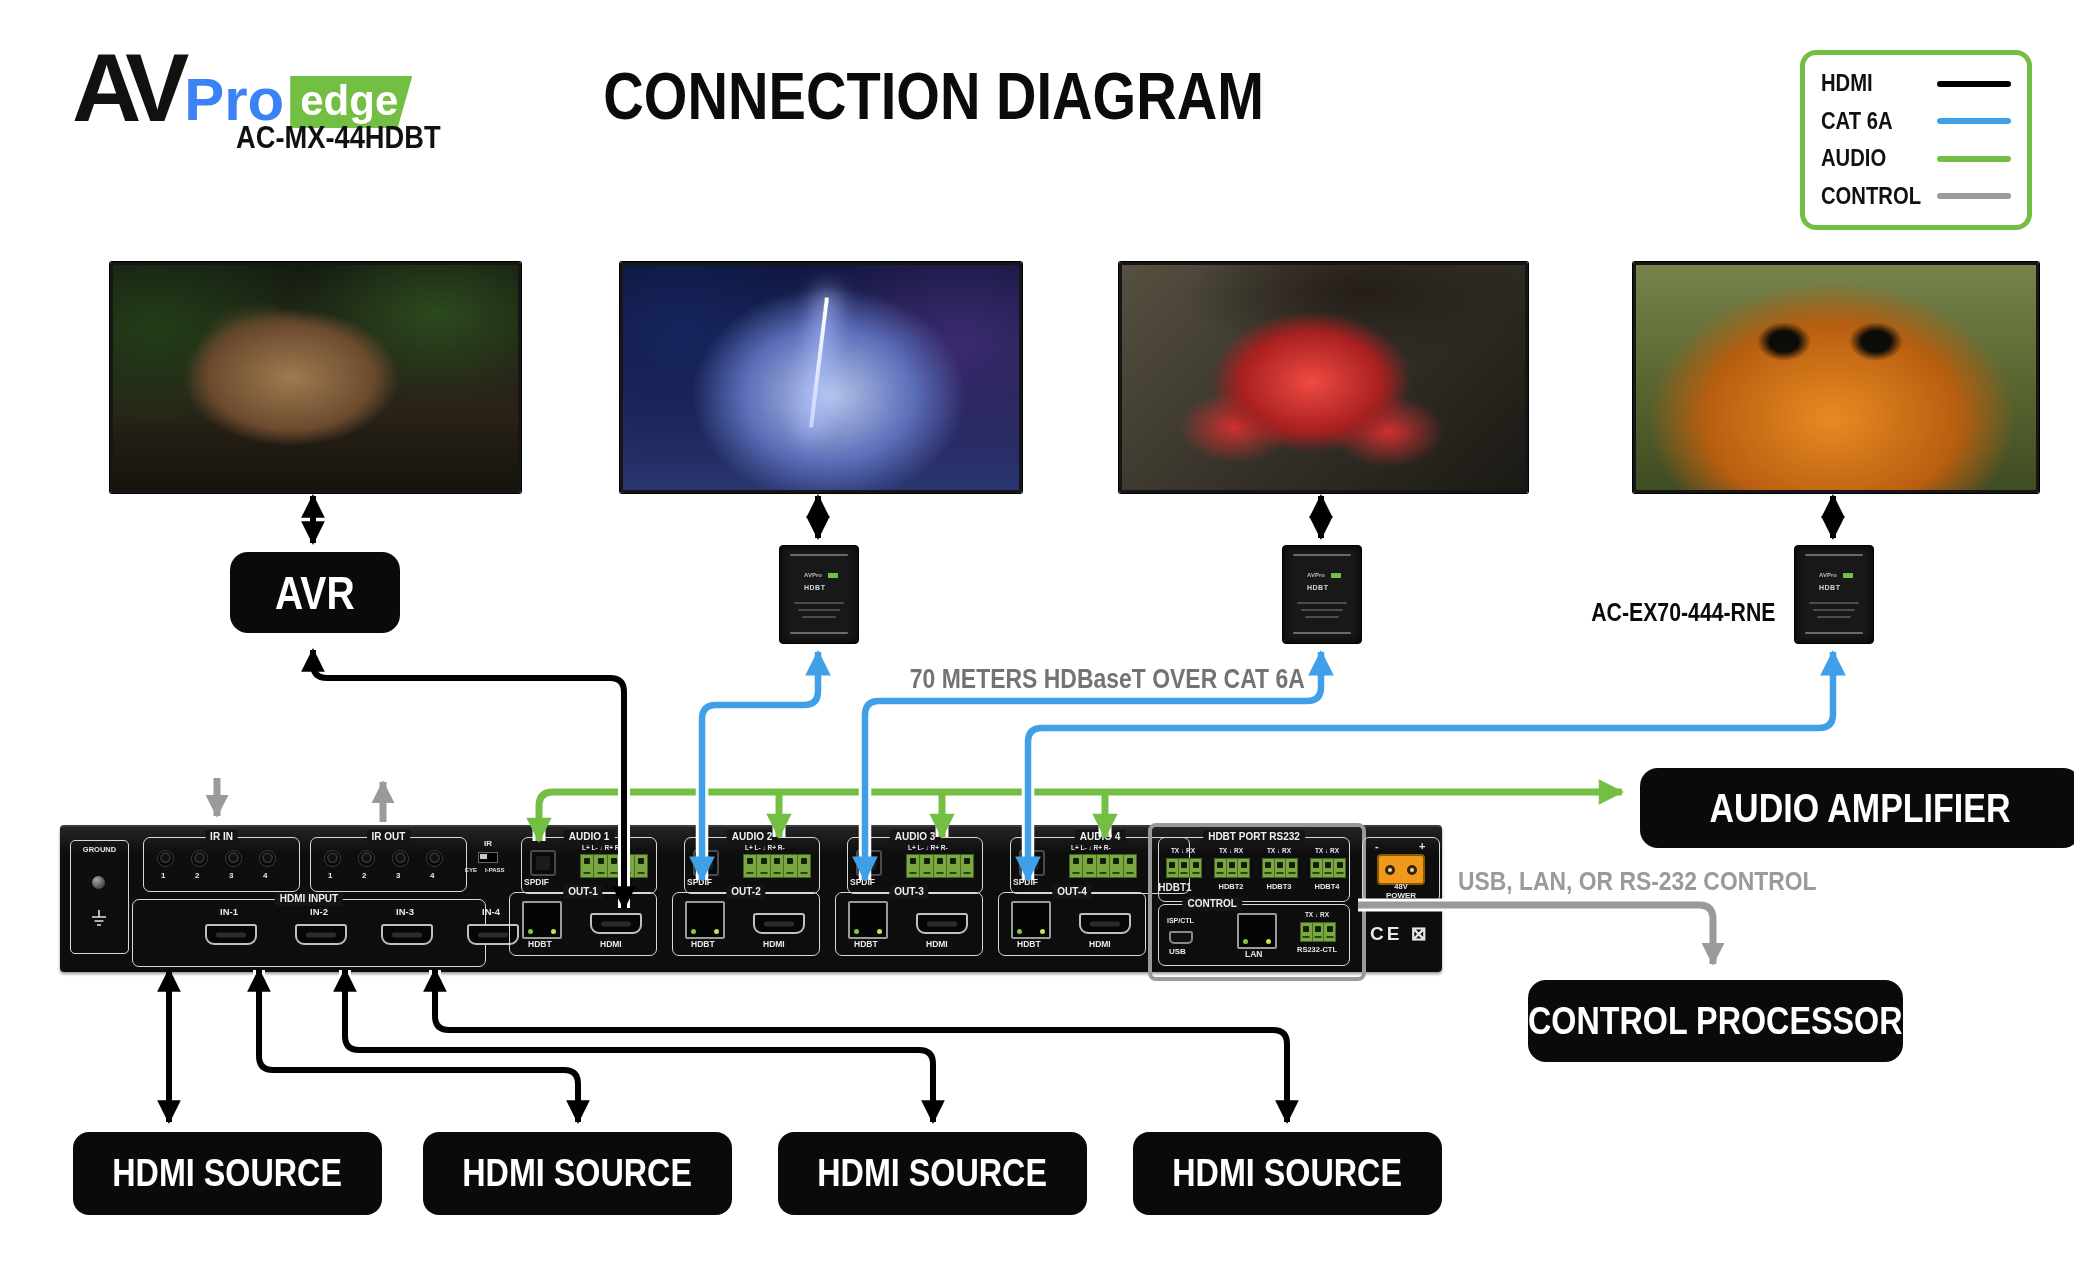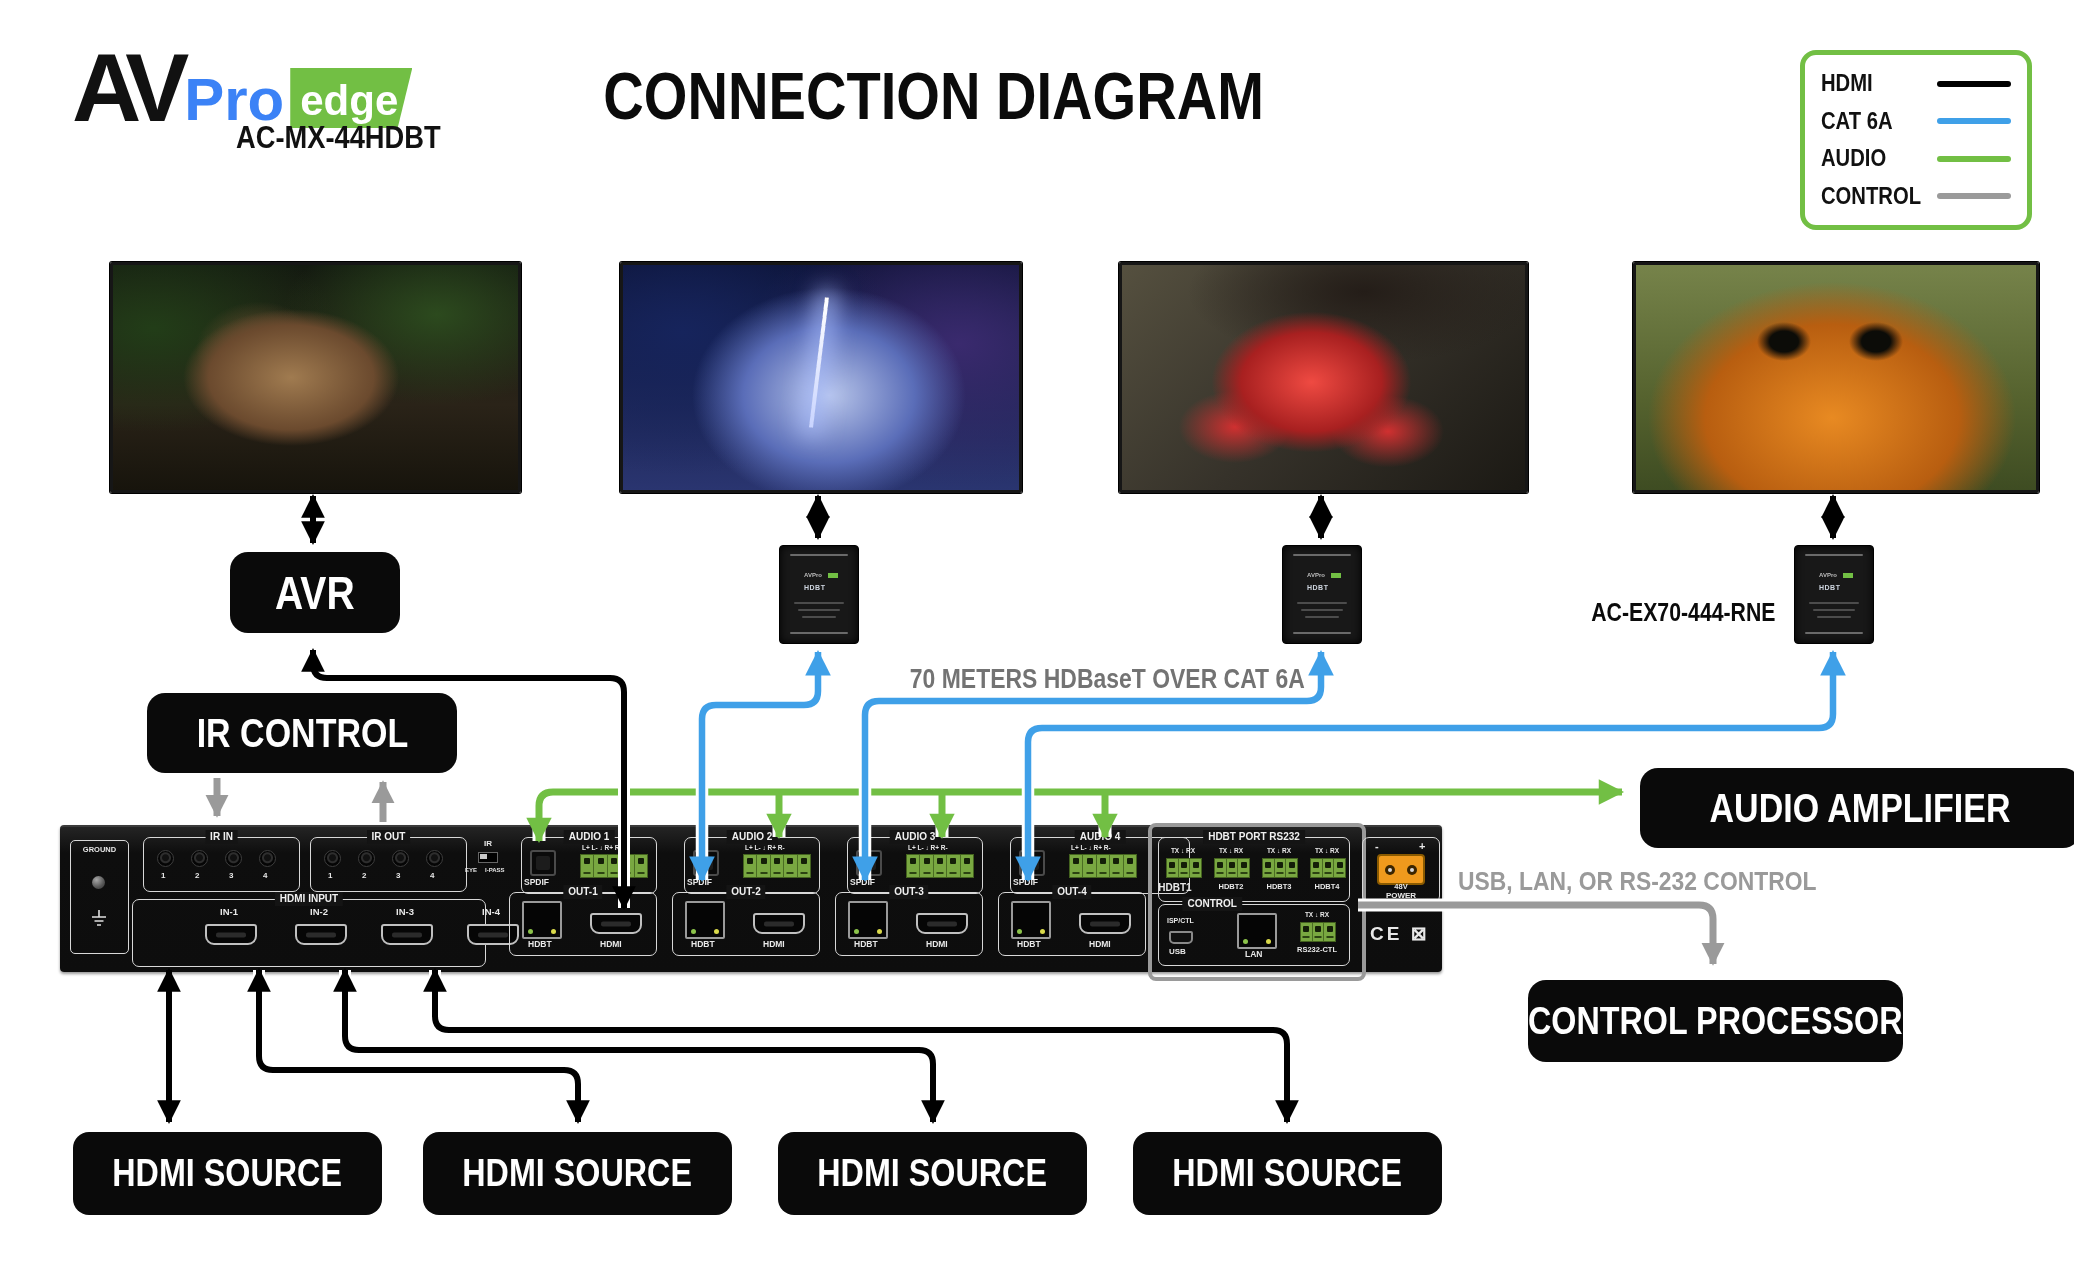--- a/index.html
+++ b/index.html
@@ -6,21 +6,21 @@
   #stage{position:relative;width:2074px;height:1273px;background:#fff;overflow:hidden;
          font-family:"Liberation Sans",sans-serif;}
   .abs{position:absolute;}
   .cond{display:inline-block;transform:scaleX(.85);transform-origin:center;white-space:nowrap;}
   .condL{display:inline-block;transform:scaleX(.88);transform-origin:left;white-space:nowrap;}
 
   
   .logo-av{font-size:96px;font-weight:800;letter-spacing:-9px;color:#111;line-height:1;}
   .logo-pro{font-size:60px;font-weight:800;color:#3b82f6;line-height:1;}
   .logo-edge{background:#72BF44;color:#fff;font-weight:700;font-size:42px;line-height:1;
-             padding:12px 14px 6px 10px;clip-path:polygon(0 0,100% 0,88% 100%,0 100%);}
+             padding:4px 14px 6px 10px;clip-path:polygon(0 0,100% 0,88% 100%,0 100%);}
   .model{font-size:31px;font-weight:800;color:#111;}
   .title{font-size:66px;font-weight:800;color:#0b0b0b;letter-spacing:0;}
 
   
   .legend{border:5px solid #72BF44;border-radius:16px;background:#fff;
           display:flex;flex-direction:column;justify-content:space-around;padding:10px 16px;}
   .lg-row{display:flex;align-items:center;}
   .lg-label{font-size:23px;font-weight:800;color:#111;}
   .lg-line{width:74px;height:6px;border-radius:3px;margin-left:auto;}
   .sw-hdmi{background:#000;} .sw-cat{background:#3FA0E8;} .sw-audio{background:#72BF44;} .sw-ctl{background:#9A9A9A;}
@@ -185,23 +185,20 @@
     <div class="bar" style="left:10px;top:86px;width:58px;"></div>
   </div>
 
   <div class="abs rx-model" style="left:1575px;top:598px;width:208px;text-align:right;">
     <span class="cond">AC-EX70-444-RNE</span>
   </div>
 
   <div class="abs pill" style="left:230px;top:552px;width:170px;height:81px;">
     <span class="cond" style="font-size:46px;">AVR</span>
   </div>
-  <div class="abs pill" style="left:147px;top:693px;width:310px;height:80px;">
-    <span class="cond" style="font-size:40px;">IR CONTROL</span>
-  </div>
   <div class="abs pill" style="left:1640px;top:768px;width:441px;height:80px;">
     <span class="cond" style="font-size:40px;">AUDIO AMPLIFIER</span>
   </div>
   <div class="abs pill" style="left:1528px;top:980px;width:375px;height:82px;">
     <span class="cond" style="font-size:38px;">CONTROL PROCESSOR</span>
   </div>
   <div class="abs pill" style="left:73px;top:1132px;width:309px;height:83px;border-radius:16px;">
     <span class="cond" style="font-size:38px;">HDMI SOURCE</span>
   </div>
   <div class="abs pill" style="left:423px;top:1132px;width:309px;height:83px;border-radius:16px;">

